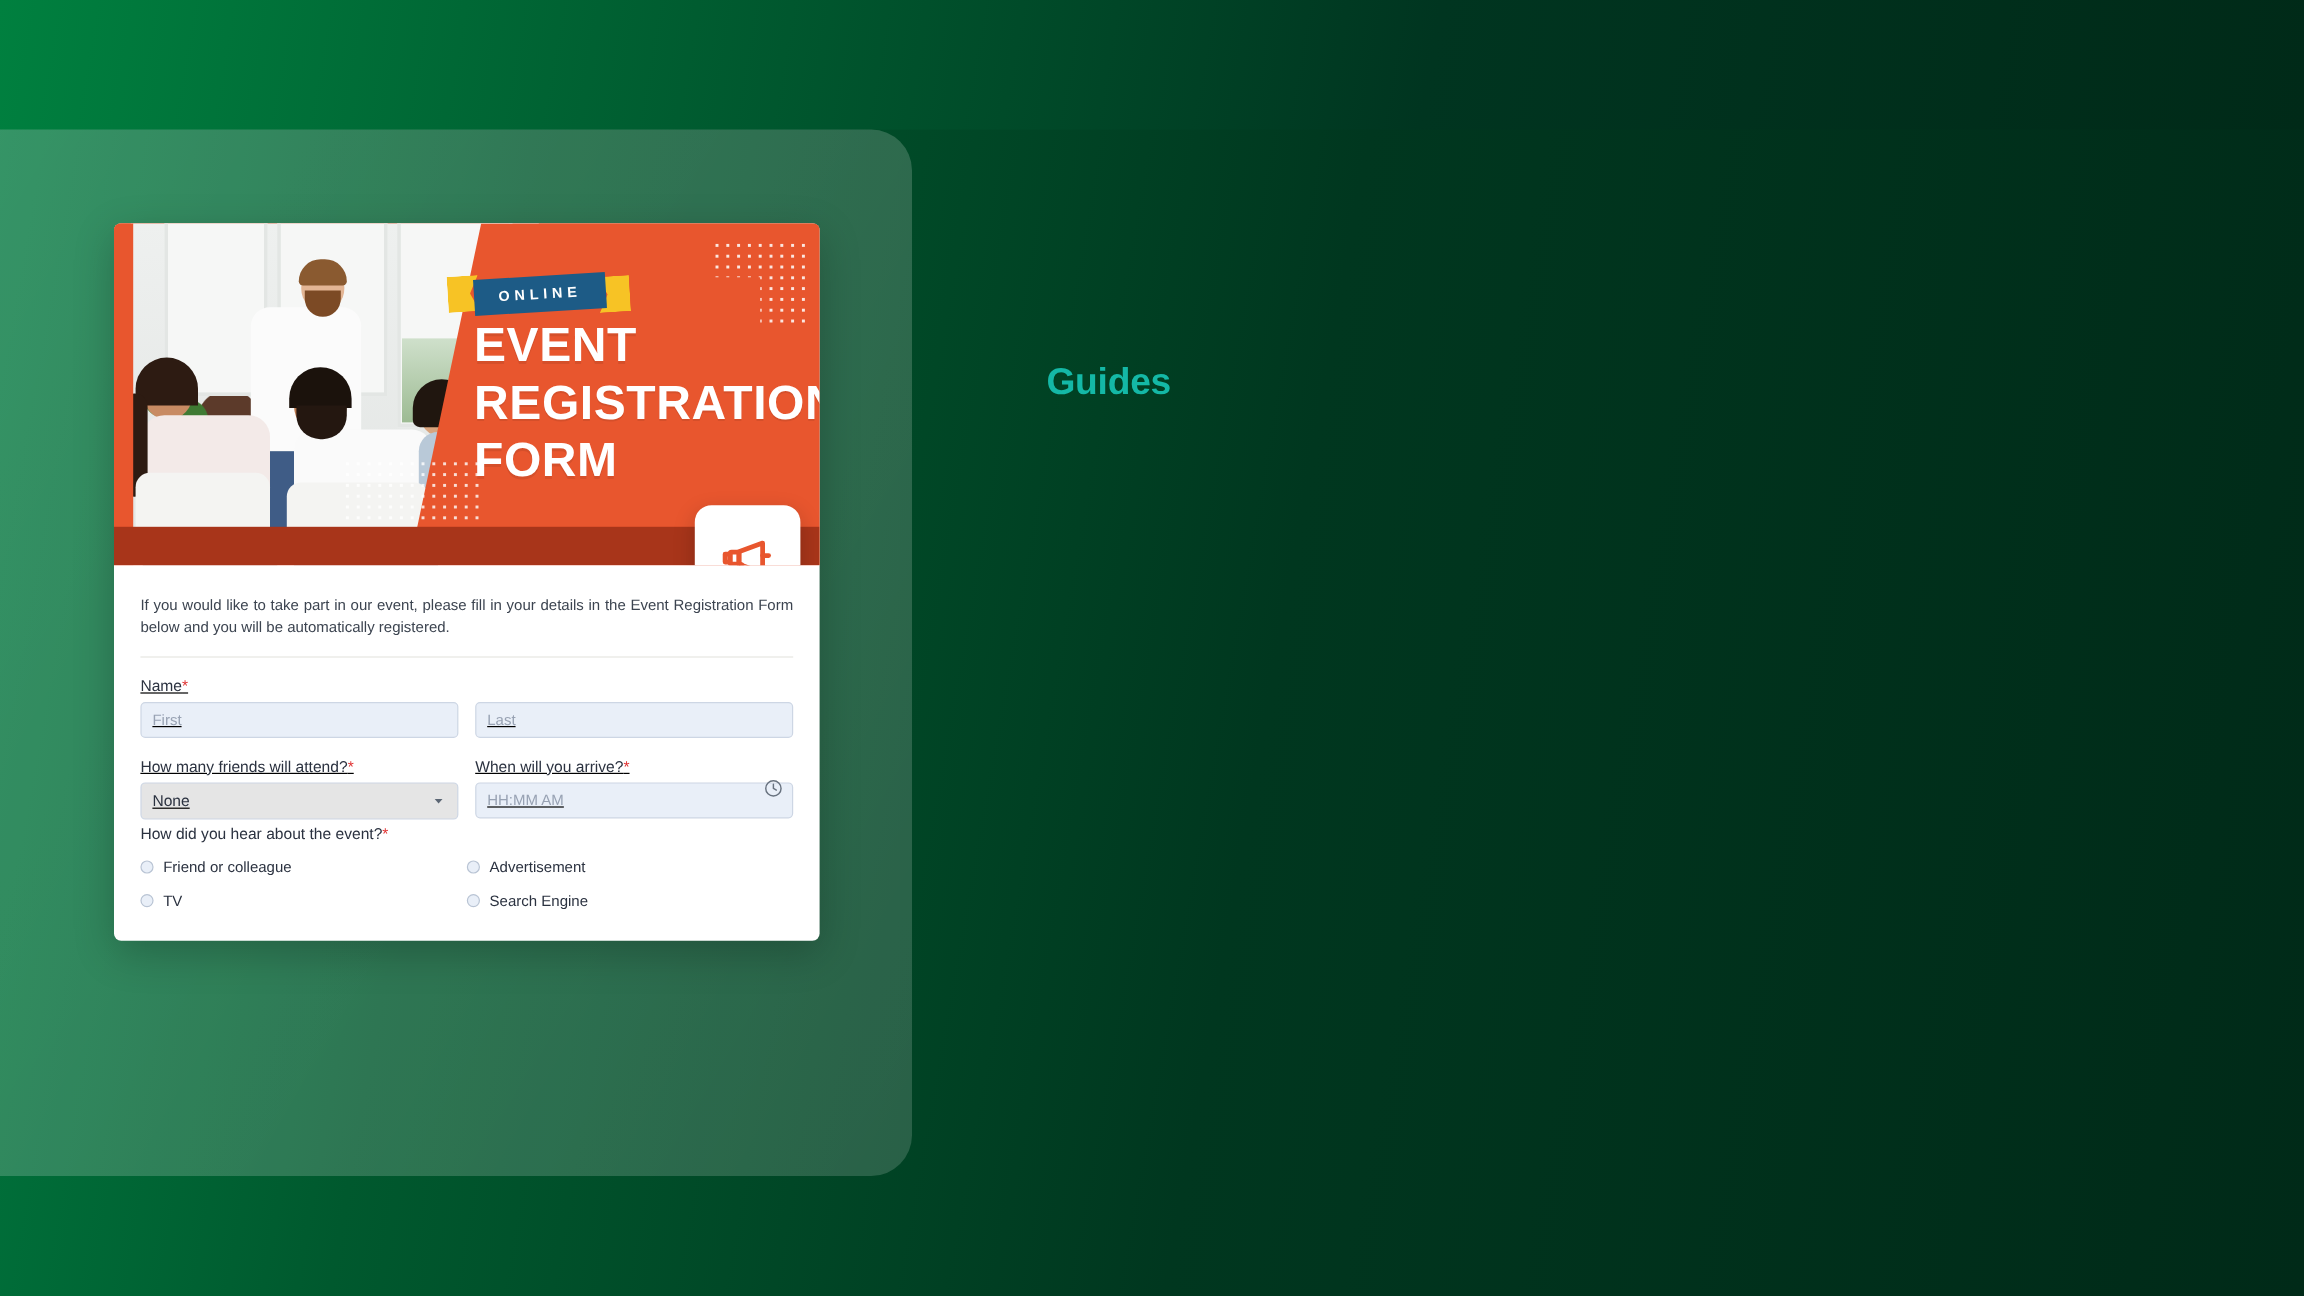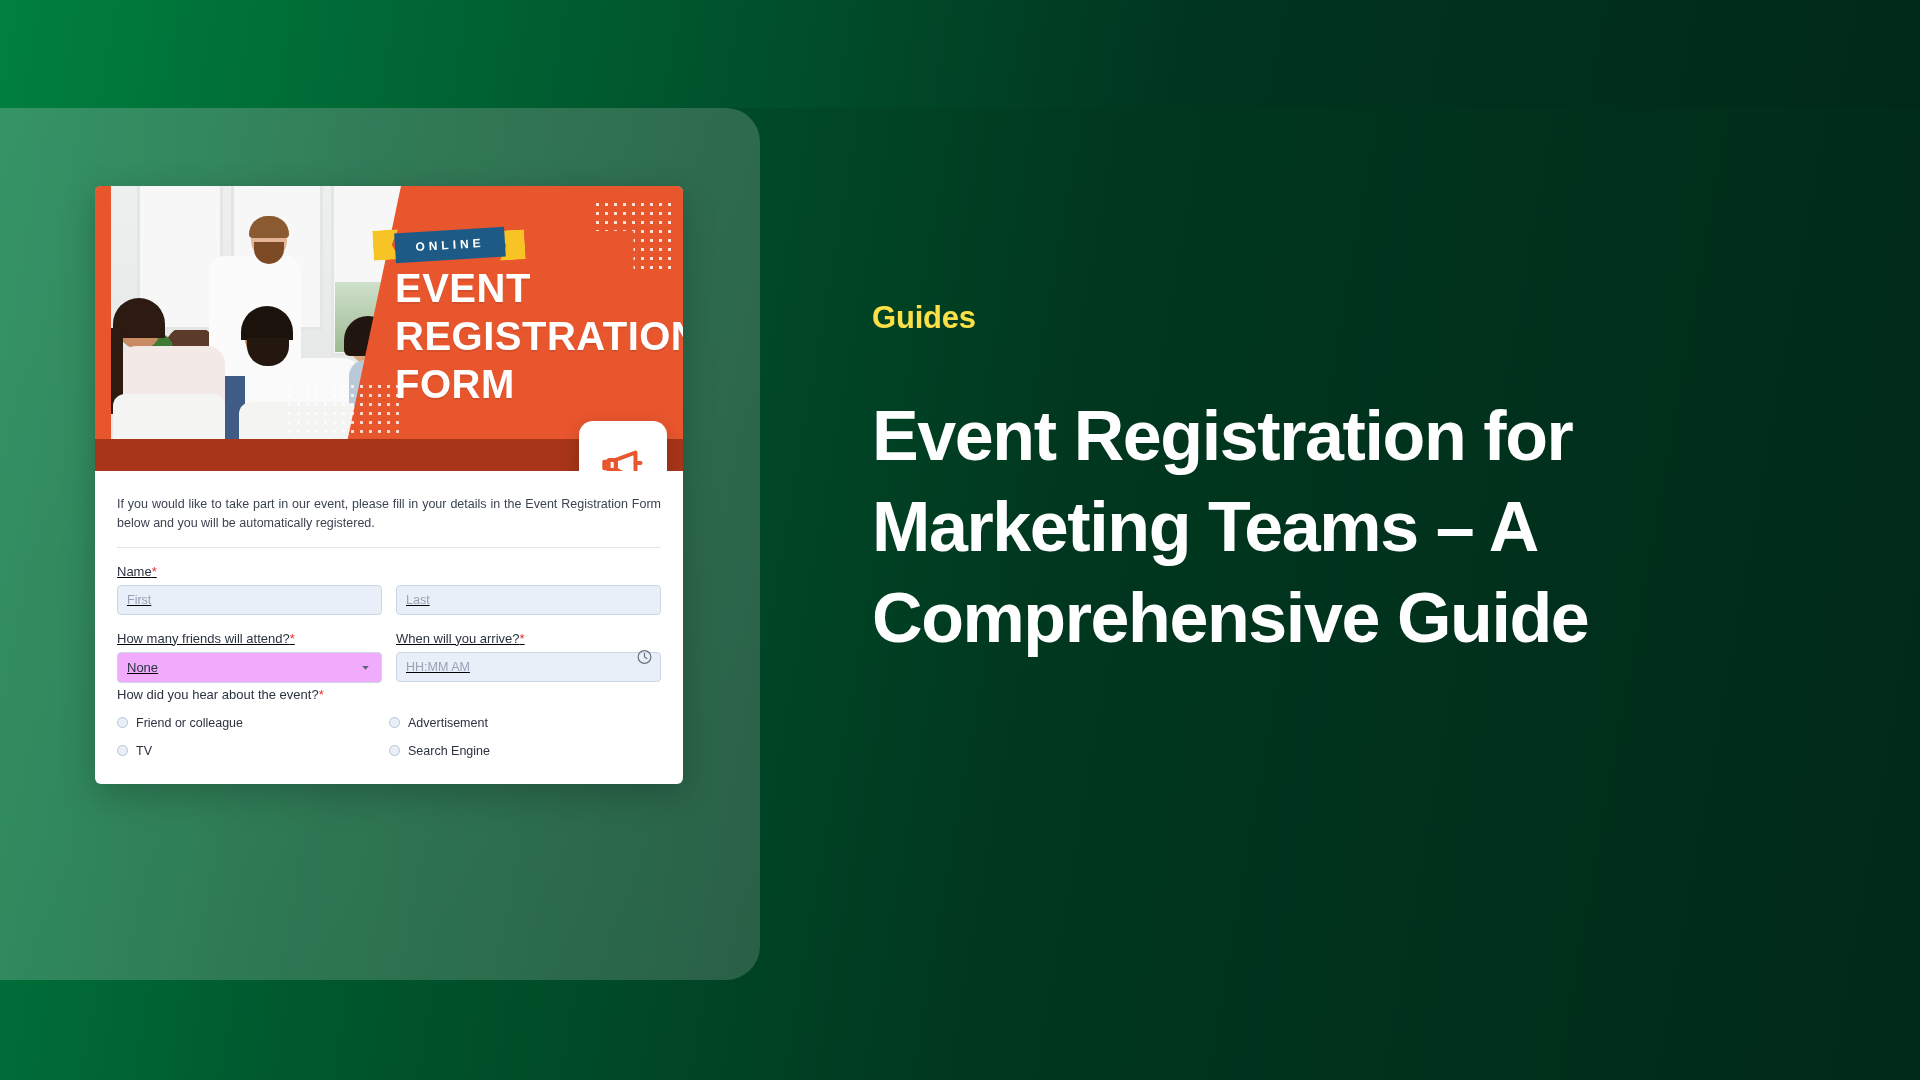--- a/index.html
+++ b/index.html
@@ -137,39 +137,39 @@
   .field-row{ display:flex; gap:14px; margin-top:16px;}
   .field{ flex:1; min-width:0;text-decoration:underline;}
   .field-label{ font-size:13px; color:#2b3240; margin-bottom:6px; display:block;}
   .req{ color:#e03131; }
   .input{
     width:100%; height:30px; background:#e9eff8; border:1px solid #cdd6e4;
     border-radius:4px; padding:0 9px; font-size:12.5px; color:#98a2b3;
     display:flex; align-items:center;
   }
   .select{
-    width:100%; height:31px; background:#f0abfc; border:1px solid #cdd6e4;
+    width:100%; height:31px; background:#e5e5e5; border:1px solid #cdd6e4;
     border-radius:4px; padding:0 9px; font-size:13px; color:#2b3240;
     display:flex; align-items:center; justify-content:space-between;
   }
   .time-wrap{ position:relative;}
   .time-wrap .clock{ position:absolute; right:8px; top:50%; transform:translateY(-50%);}
   #radio-group-label{ font-size:13px; color:#2b3240; margin-top:4px; display:block;}
   .radio-row{ display:flex; margin-top:14px;}
   .radio-opt{ flex:1; display:flex; align-items:center; gap:8px;}
   .radio-dot{
     width:11px; height:11px; border-radius:50%;
     background:#e9eff8; border:1px solid #b9c4d4; flex:0 0 auto;
   }
   .radio-text{ font-size:12.5px; color:#2b3240;}
   
   #right-col{ position:absolute; left:872px; top:300px; width:960px;}
   #eyebrow{
-    color:#fde047; font-size:31px; font-weight:bold; letter-spacing:-0.2px;
-    margin-bottom:55px;
+    color:#14b8a6; font-size:31px; font-weight:bold; letter-spacing:-0.2px;
+    margin-bottom:32px;
   }
   #headline{
     color:#ffffff; font-size:70px; font-weight:bold; line-height:1.30;
     letter-spacing:-1.4px; max-width:940px;
   }
 </style>
 </head>
 <body>
 
 <div id="backdrop">
@@ -314,14 +314,13 @@
         <span class="radio-dot"></span>
         <span class="radio-text">Search Engine</span>
       </div>
     </div>
 
   </div>
 </div>
 
 <div id="right-col">
   <div id="eyebrow">Guides</div>
-  <h1 id="headline">Event Registration for Marketing Teams – A Comprehensive Guide</h1>
 </div>
 
 </body></html>

